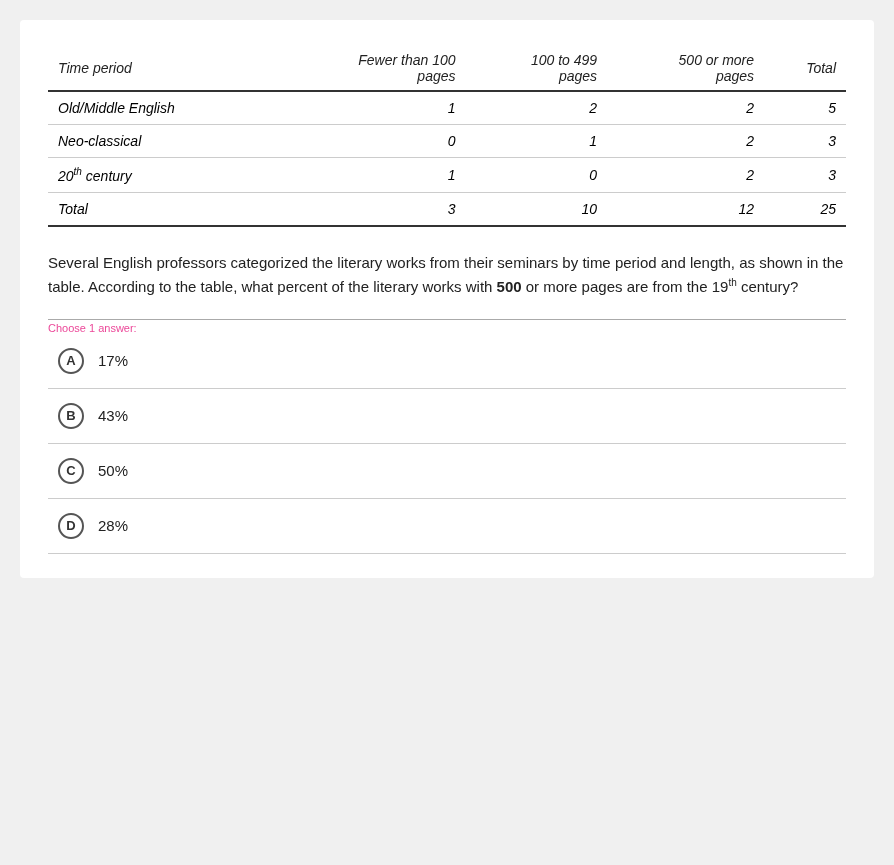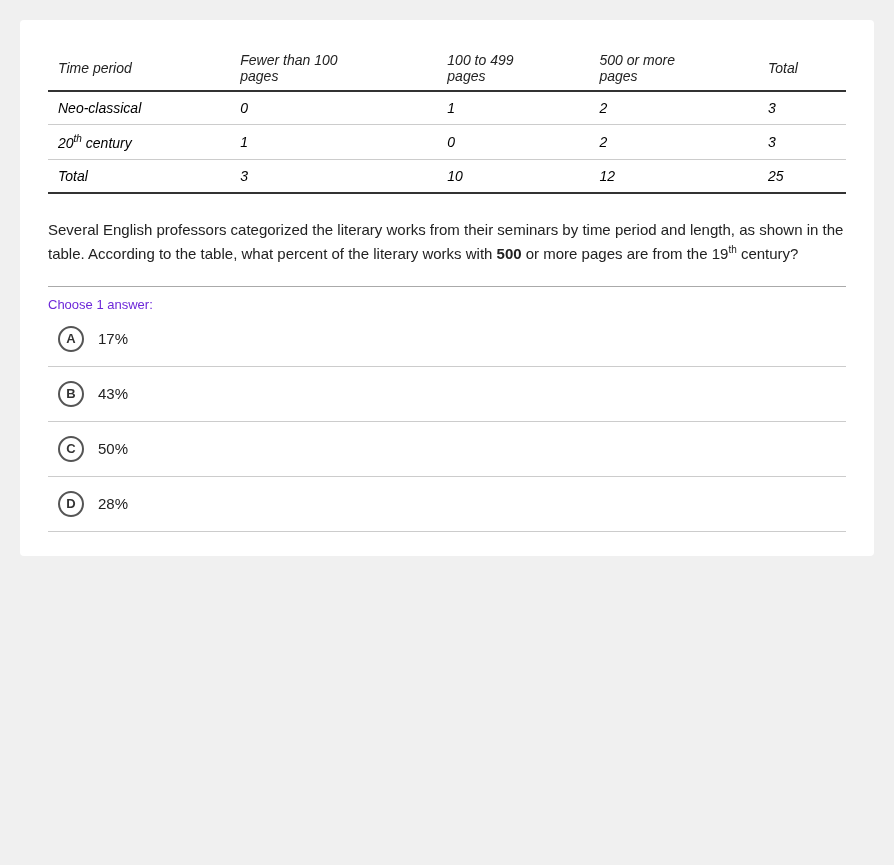--- a/index.html
+++ b/index.html
@@ -22,21 +22,21 @@
     
     .data-table {
       width: 100%;
       border-collapse: collapse;
       margin-bottom: 24px;
       font-size: 14px;
       font-style: italic;
     }
     .data-table th, .data-table td {
       padding: 8px 10px;
-      text-align: left;
+      text-align: right;
       vertical-align: middle;
     }
     .data-table th:first-child,
     .data-table td:first-child {
       text-align: left;
     }
     .data-table thead tr {
       border-bottom: 2px solid #333;
     }
     .data-table thead th {
@@ -62,24 +62,24 @@
     .question-text .bold-num {
       font-weight: bold;
       margin-top: 8px;
     }
     sup {
       font-size: 10px;
     }
 
     
     .choose-label {
-      font-size: 13px;
-      color: #6d28d9;
+      font-size: 11px;
+      color: #ec4899;
       border-top: 1px solid #aaa;
-      padding-top: 10px;
+      padding-top: 2px;
       margin-bottom: 0px;
     }
 
     
     .answer-option {
       display: flex;
       align-items: center;
       border-bottom: 1px solid #ccc;
       padding: 14px 10px;
       cursor: pointer;
@@ -110,20 +110,27 @@
     <thead>
       <tr>
         <th>Time period</th>
         <th>Fewer than 100<br>pages</th>
         <th>100 to 499<br>pages</th>
         <th>500 or more<br>pages</th>
         <th>Total</th>
       </tr>
     </thead>
     <tbody id="table-body">
+    <tr>
+    <td>Old/Middle English</td>
+    <td>1</td>
+    <td>2</td>
+    <td>2</td>
+    <td>5</td>
+  </tr>
         <tr>
     <td>Neo-classical</td>
     <td>0</td>
     <td>1</td>
     <td>2</td>
     <td>3</td>
   </tr>
         <tr>
     <td>20<sup>th</sup> century</td>
     <td>1</td>

